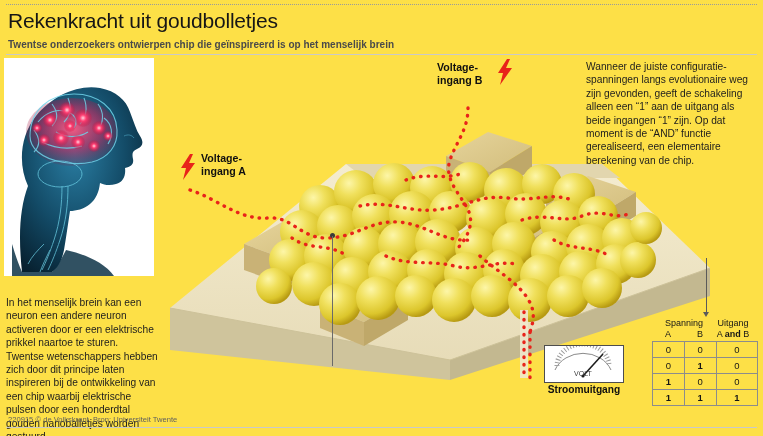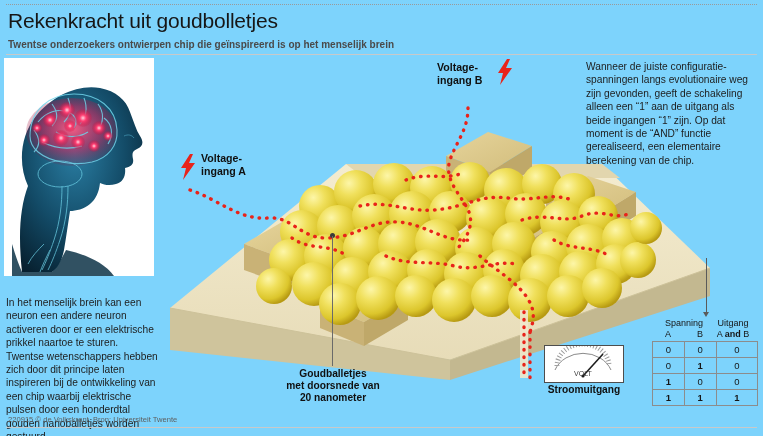--- a/index.html
+++ b/index.html
@@ -9,21 +9,21 @@
     background: #ffffff;
   }
   body {
     font-family: "Liberation Sans", sans-serif;
     color: #1a1a1a;
   }
   #infographic {
     position: relative;
     width: 763px;
     height: 436px;
-    background: #7dd3fc;
+    background: #fde047;
     overflow: hidden;
   }
 
   
   .rule-dotted {
     position: absolute;
     left: 6px;
     right: 6px;
     top: 4px;
     height: 0;
@@ -472,25 +472,20 @@
       <polygon points="10,0 1,14 6,14 3,26 15,9 9,9 13,0" fill="#e8231a"></polygon>
     </svg>
   </div>
   <div class="callout callout-b">
     <div>Voltage-</div>
     <div>ingang B</div>
   </div>
 
   <div class="leader-dot"></div>
   <div class="leader-line"></div>
-  <div class="label-center lbl-balls">
-    <div>Goudballetjes</div>
-    <div>met doorsnede van</div>
-    <div>20 nanometer</div>
-  </div>
 
   <div class="voltmeter">
     <svg width="76" height="34" viewBox="0 0 76 34" aria-hidden="true">
       <rect x="0" y="0" width="76" height="34" fill="#ffffff"></rect>
 
       <g stroke="#707070" stroke-width="1">
         <path d="M10,24 A30,26 0 0 1 66,24" fill="none" stroke="#8a8a8a" stroke-width="1"></path>
         <path d="M12,20 A26,22 0 0 1 64,20" fill="none" stroke="#9a9a9a" stroke-width="5" stroke-dasharray="1 2"></path>
       </g>
 

